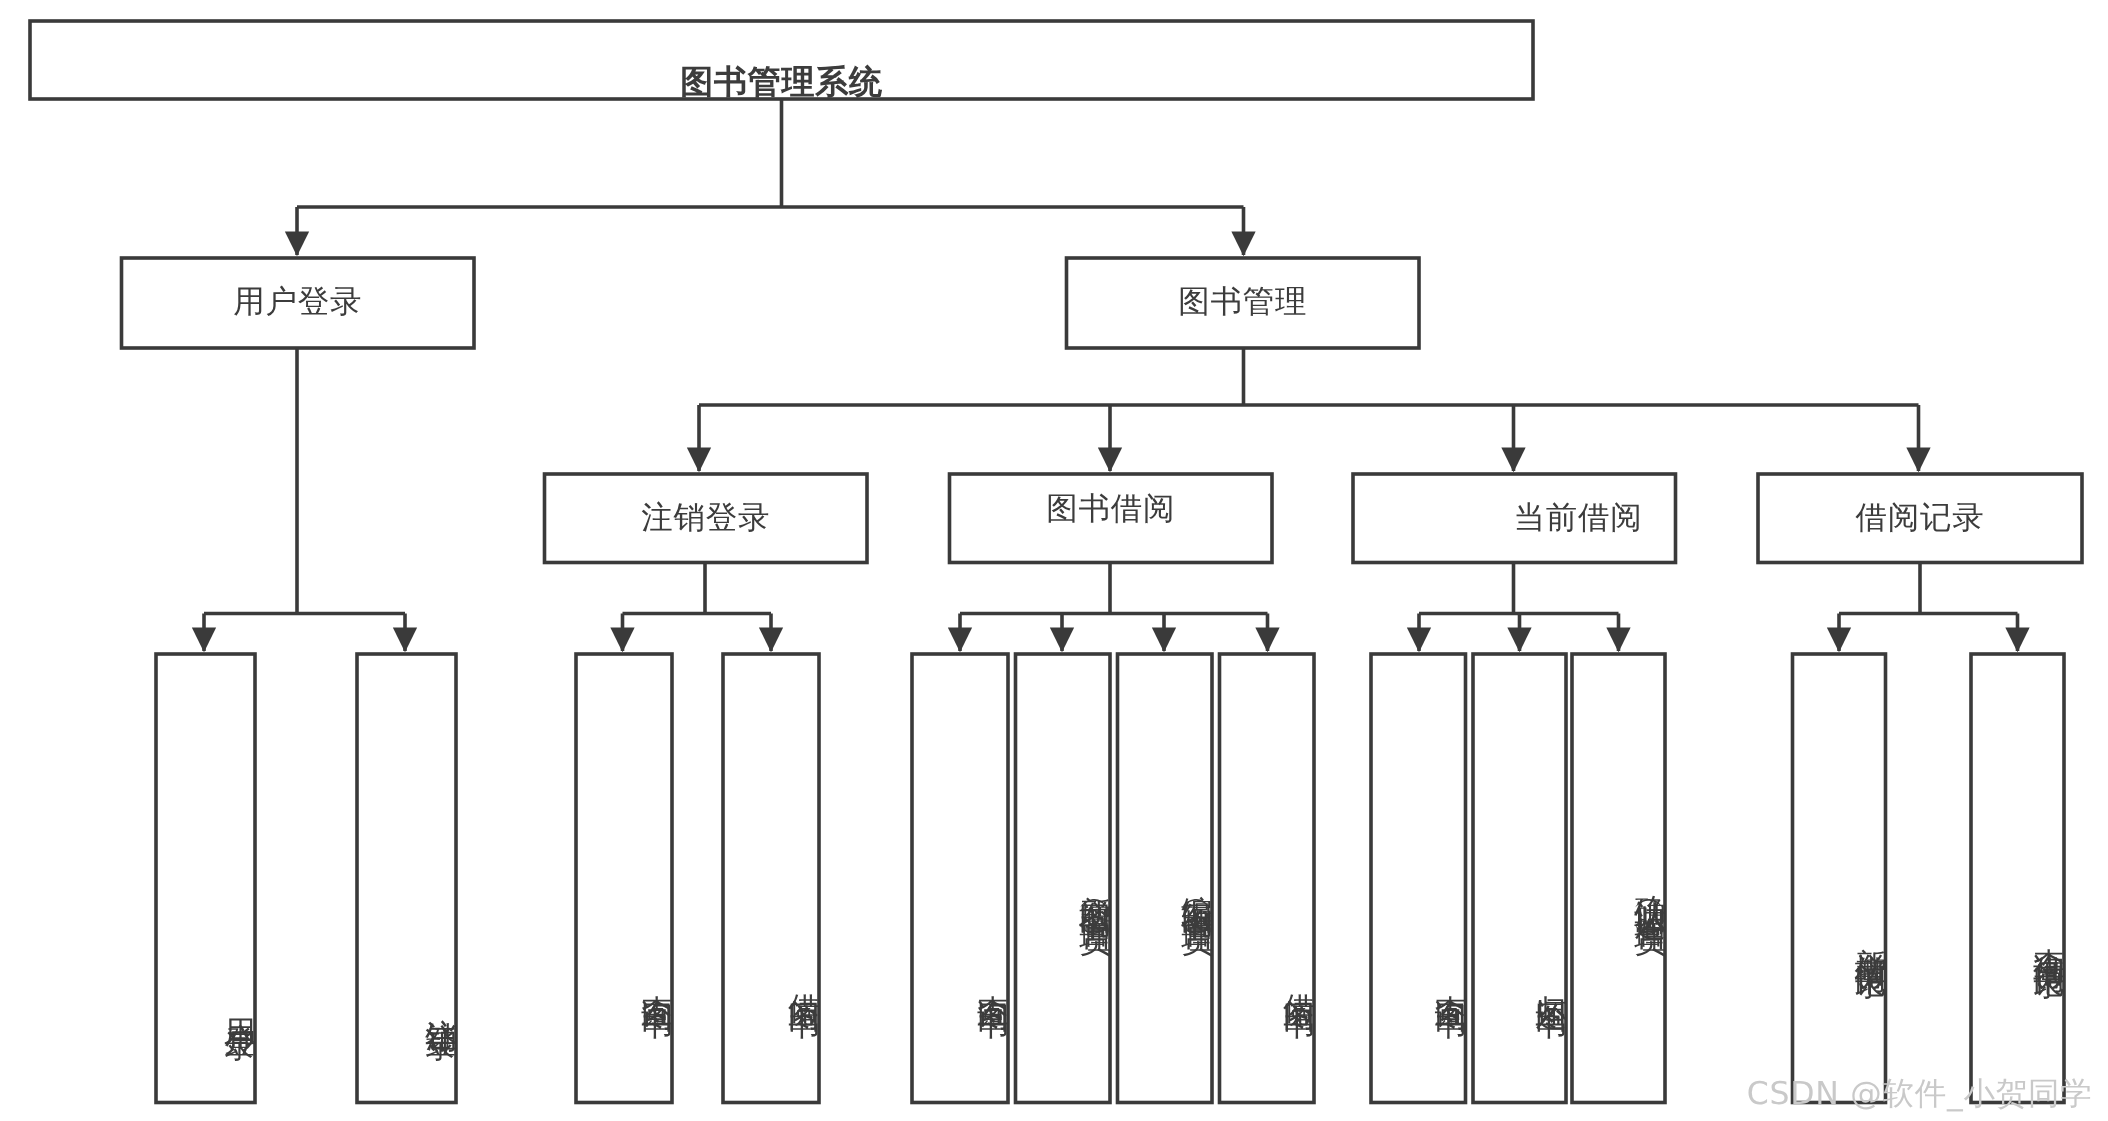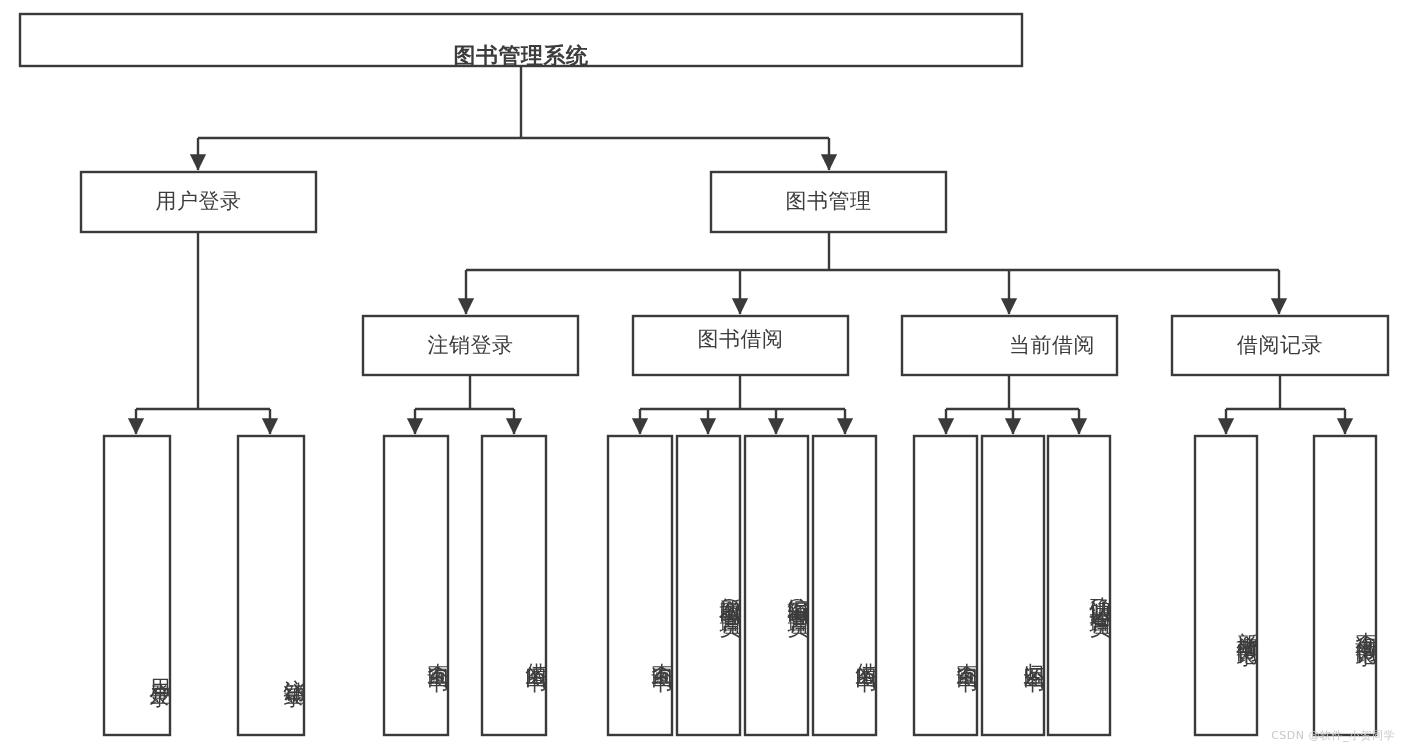--- a/index.html
+++ b/index.html
@@ -68,21 +68,21 @@
     font-size: 21px;
     letter-spacing: 3px;
     line-height: 1;
     white-space: nowrap;
     pointer-events: none;
   }
   .watermark {
     position: absolute;
     right: 10px;
     bottom: 4px;
-    font-size: 11px;
+    font-size: 21px;
     color: #c9c9c9;
     letter-spacing: 0.5px;
     white-space: nowrap;
     pointer-events: none;
   }
 </style>
 </head>
 <body>
 
 <div id="diagram-root">

